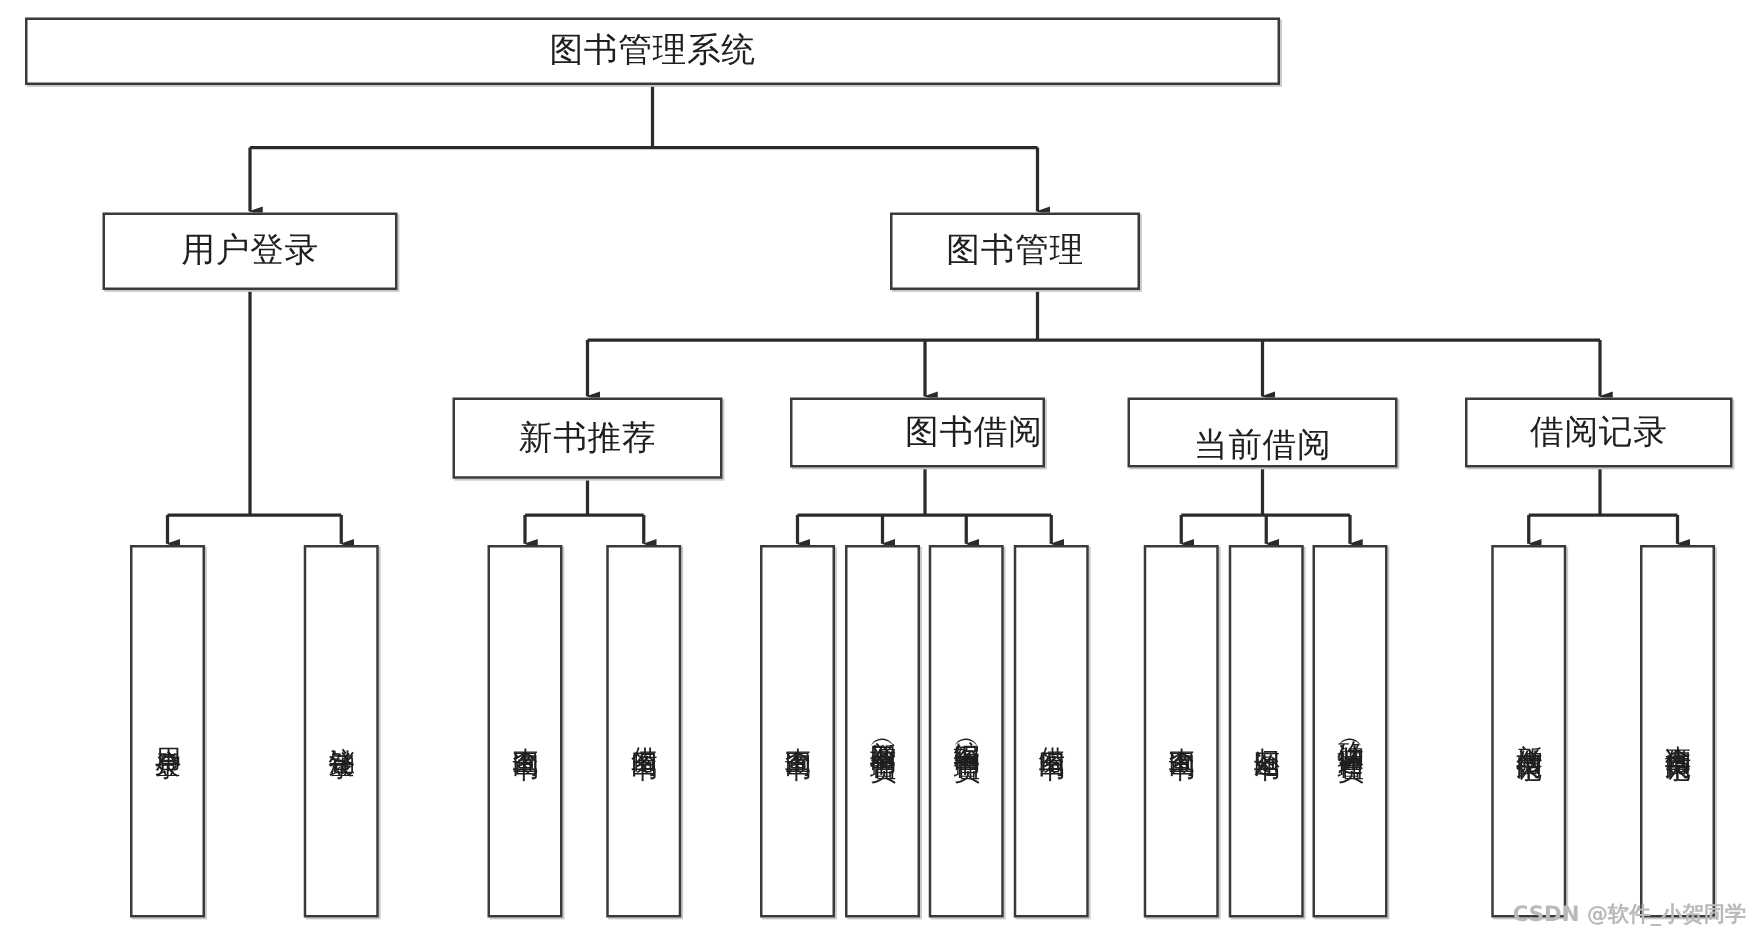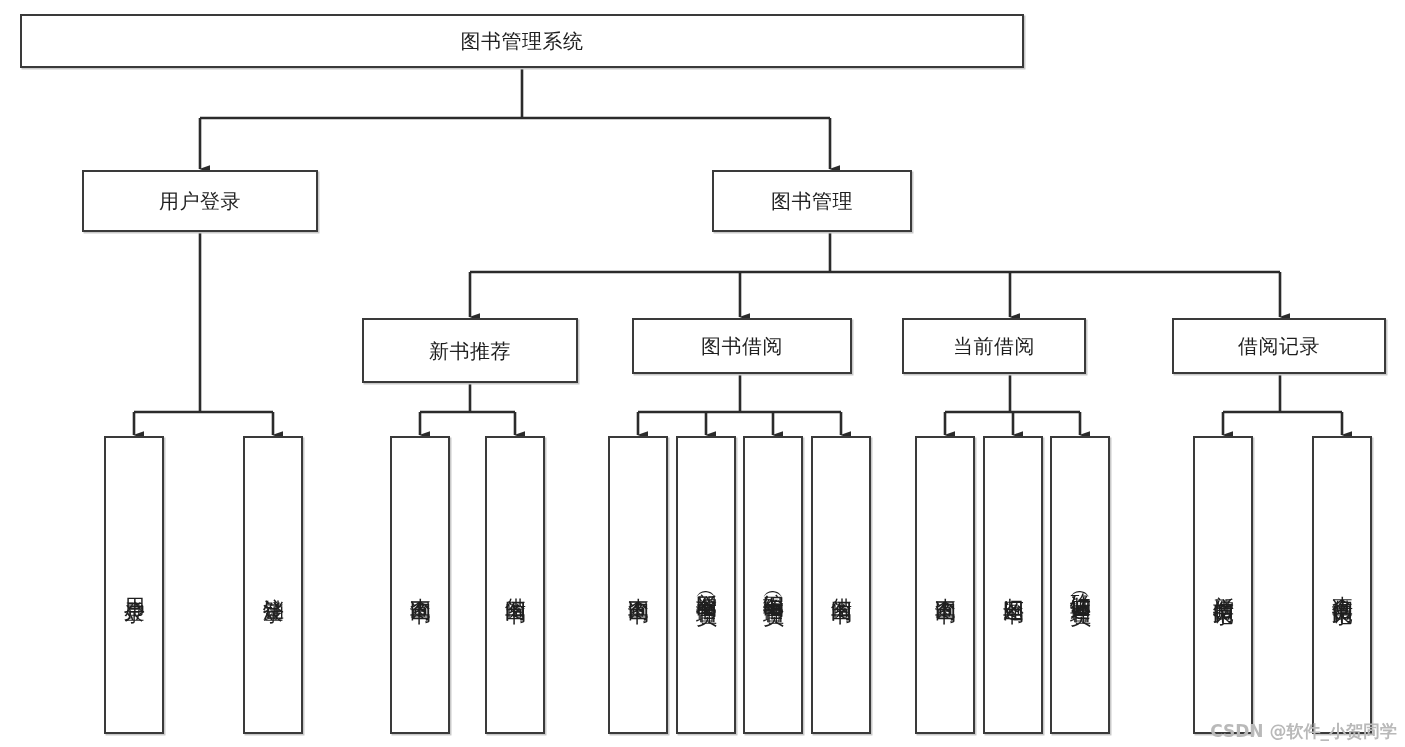--- a/index.html
+++ b/index.html
@@ -31,21 +31,21 @@
     box-sizing: border-box;
     background: #ffffff;
     border: 2px solid #3a3a3a;
     box-shadow: 1.5px 1.5px 0 0 #c9c9c9;
     display: flex;
     align-items: center;
     justify-content: center;
     overflow: hidden;
   }
   .node-label-h {
-    font-size: 20px;
+    font-size: 27px;
     color: #1f1f1f;
     line-height: 1.1;
     white-space: nowrap;
     letter-spacing: 0.5px;
   }
   .node-label-v {
     font-size: 21px;
     color: #1f1f1f;
     writing-mode: vertical-rl;
     text-orientation: upright;
@@ -120,24 +120,24 @@
       </div>
       <div class="node-box" style="left: 82px; top: 170px; width: 236px; height: 62px;">
         <span class="node-label-h">用户登录</span>
       </div>
       <div class="node-box" style="left: 712px; top: 170px; width: 200px; height: 62px;">
         <span class="node-label-h">图书管理</span>
       </div>
       <div class="node-box" style="left: 362px; top: 318px; width: 216px; height: 65px;">
         <span class="node-label-h">新书推荐</span>
       </div>
-      <div class="node-box" style="left: 632px; top: 318px; width: 220px; height: 56px;">
+      <div class="node-box" style="left: 632px; top: 318px; width: 204px; height: 56px; justify-content: flex-end;">
         <span class="node-label-h">图书借阅</span>
       </div>
-      <div class="node-box" style="left: 902px; top: 318px; width: 184px; height: 56px;">
+      <div class="node-box" style="left: 902px; top: 318px; width: 216px; height: 56px; align-items: flex-end;">
         <span class="node-label-h">当前借阅</span>
       </div>
       <div class="node-box" style="left: 1172px; top: 318px; width: 214px; height: 56px;">
         <span class="node-label-h">借阅记录</span>
       </div>
       <div class="node-box" style="left: 104px; top: 436px; width: 60px; height: 298px;">
         <span class="node-label-v">用户登录</span>
       </div>
       <div class="node-box" style="left: 243px; top: 436px; width: 60px; height: 298px;">
         <span class="node-label-v">注销登录</span>

